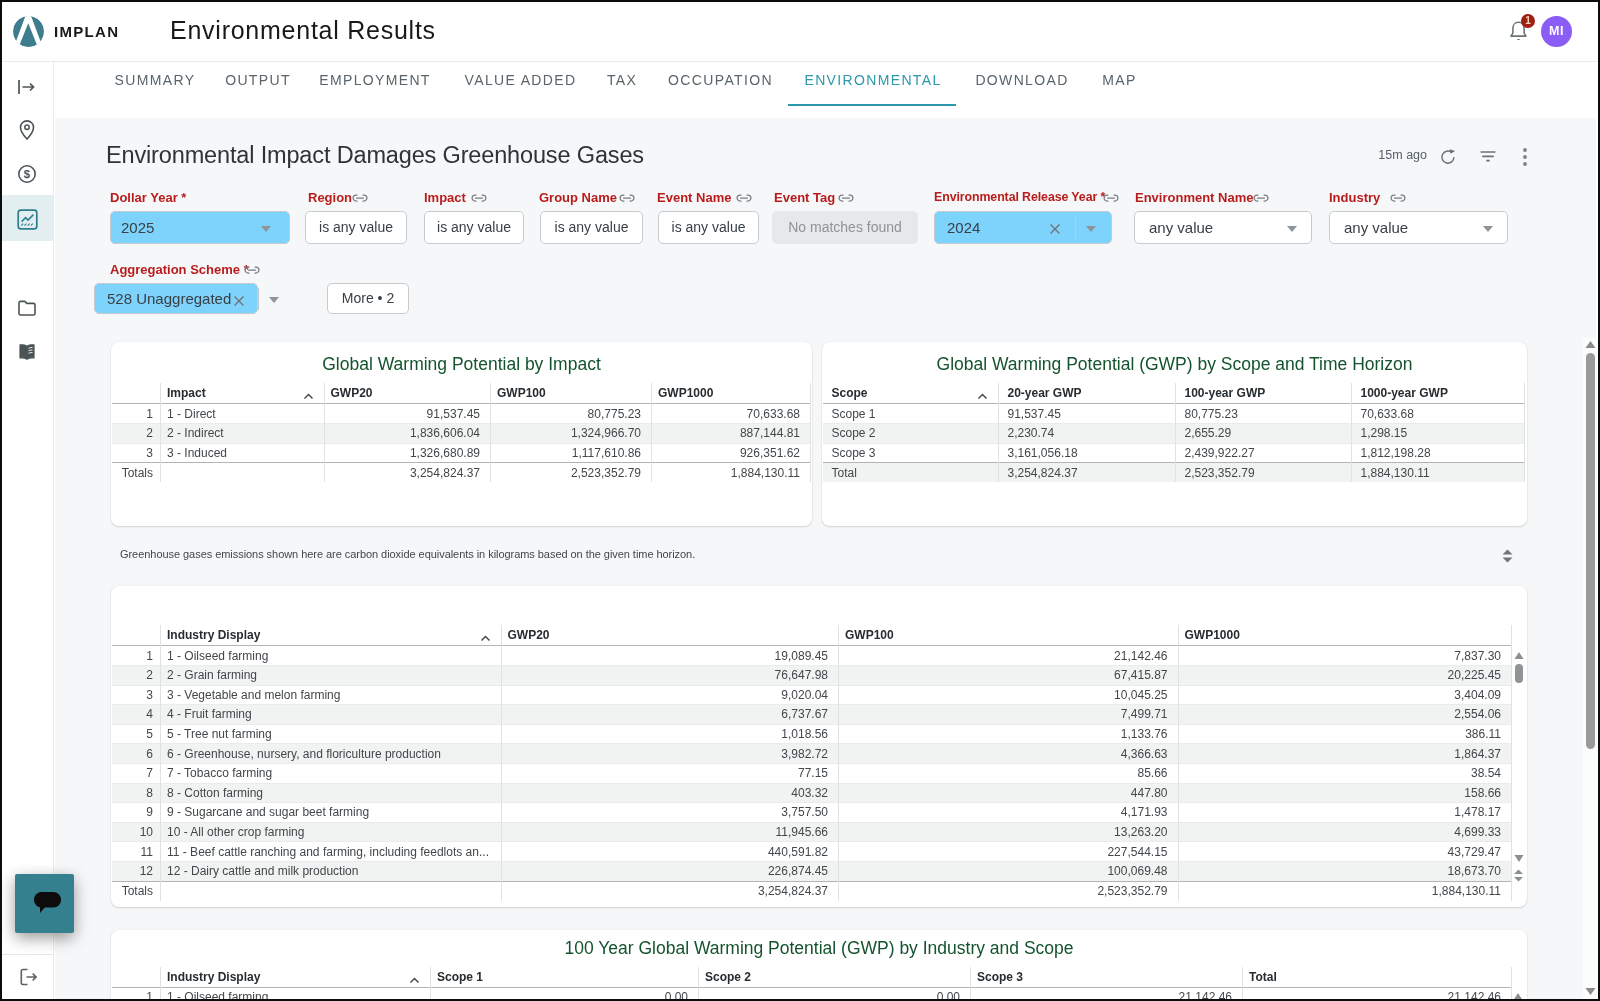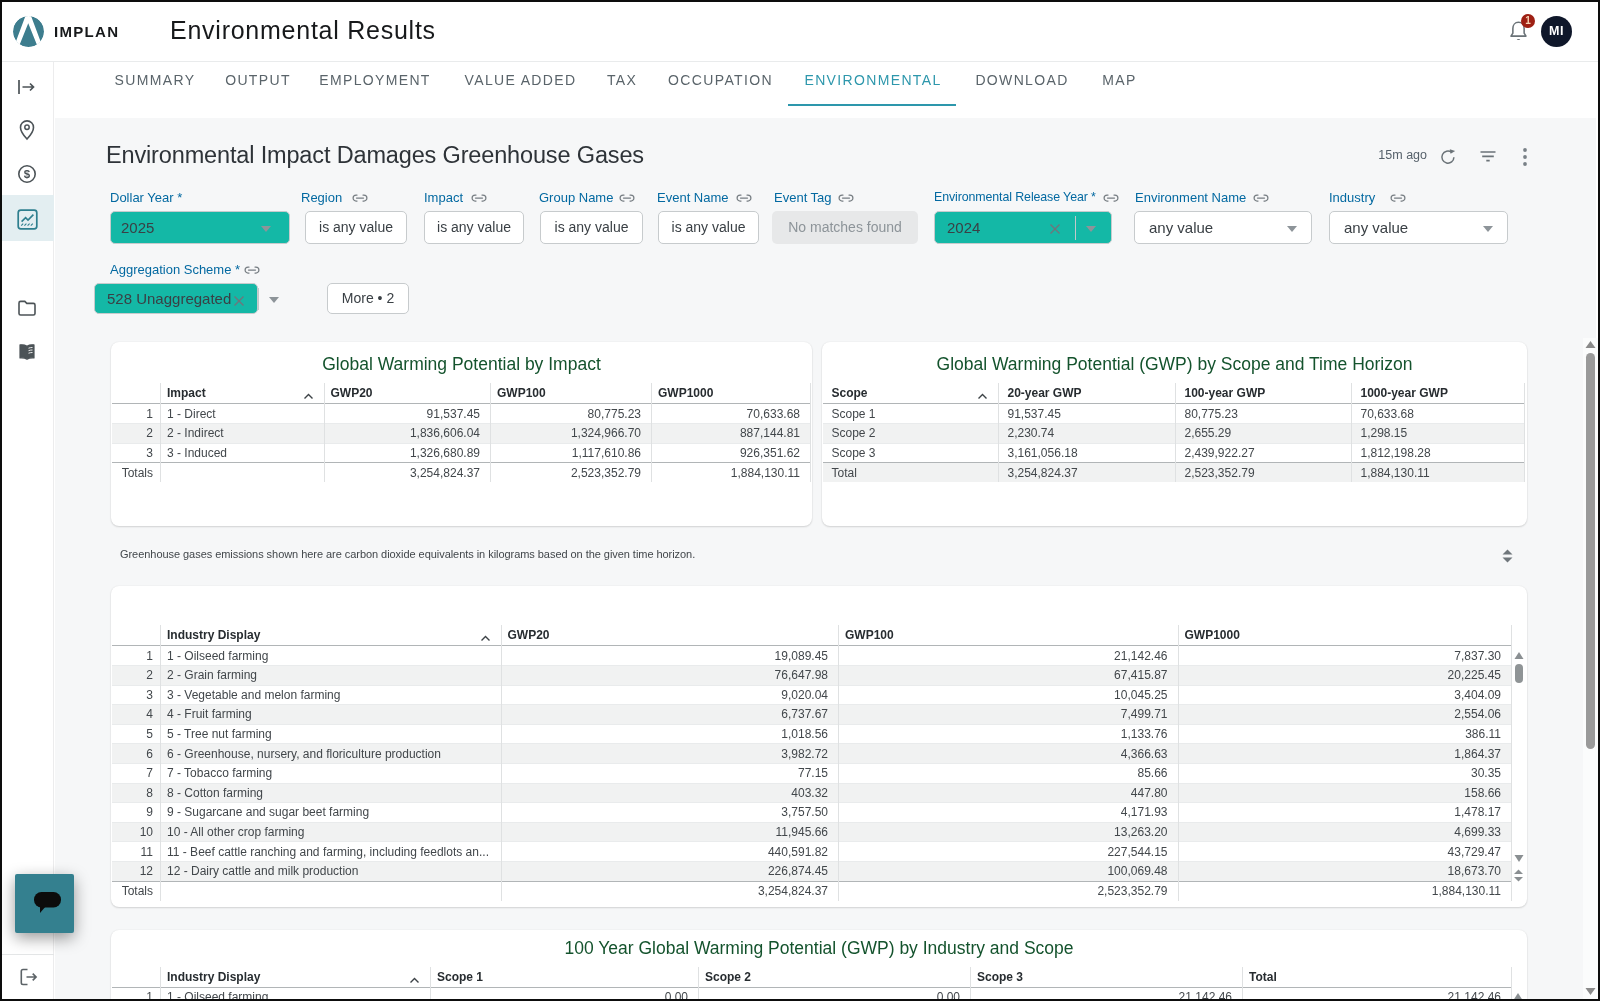--- a/index.html
+++ b/index.html
@@ -3,34 +3,34 @@
 <style>
 * { margin:0; padding:0; box-sizing:border-box; }
 html,body { width:1600px; height:1001px; overflow:hidden; }
 body { font-family:"Liberation Sans", sans-serif; background:#fff; position:relative; }
 #frame { position:absolute; left:0; top:0; width:1600px; height:1001px; background:#fff; }
 #winborder { position:absolute; left:0; top:0; width:1600px; height:1001px; border:2px solid #0d0d0d; z-index:99; pointer-events:none; }
 .abs { position:absolute; }
 #hdr { position:absolute; left:0; top:0; width:1600px; height:62px; background:#fff; border-bottom:1px solid #e9ebec; }
 #brand { position:absolute; left:54px; top:23px; font-size:15px; font-weight:bold; letter-spacing:1.3px; color:#17191b; z-index:5; }
 #apptitle { position:absolute; left:170px; top:15.5px; font-size:25px; font-weight:500; color:#17191b; letter-spacing:0.75px; z-index:5; }
-#avatar { position:absolute; left:1541px; top:16px; width:31px; height:31px; border-radius:50%; background:#0f172a; color:#fff; font-size:12.5px; font-weight:bold; text-align:center; line-height:31px; letter-spacing:0.5px; z-index:6; }
+#avatar { position:absolute; left:1541px; top:16px; width:31px; height:31px; border-radius:50%; background:#8b5cf6; color:#fff; font-size:12.5px; font-weight:bold; text-align:center; line-height:31px; letter-spacing:0.5px; z-index:6; }
 #badge { position:absolute; left:1521px; top:13.5px; width:14px; height:14px; border-radius:50%; background:#9e2014; color:#f6d2b4; font-size:10px; font-weight:bold; text-align:center; line-height:14px; z-index:7; }
 #side { position:absolute; left:0; top:62px; width:54px; height:937px; background:#fff; border-right:1px solid #ececed; z-index:4; }
 #sactive { position:absolute; left:0; top:195px; width:54px; height:46px; background:#e3eef1; z-index:4; }
 #chatbtn { position:absolute; left:15px; top:874px; width:59px; height:59px; background:#34808f; border-radius:2px; box-shadow:0 5px 16px rgba(0,0,0,0.4); z-index:6; }
 #sdivider { position:absolute; left:0; top:954px; width:54px; border-top:1px solid #e4e6e7; z-index:5; }
 #graybg { position:absolute; left:55px; top:118px; width:1541px; height:881px; background:#f6f7f8; z-index:1; }
 .tab { position:absolute; top:72px; font-size:14px; letter-spacing:1.35px; color:#5a646a; white-space:nowrap; z-index:3; }
 .tabactive { color:#2d97ac; }
 #tabline { position:absolute; left:788px; top:104px; width:168px; height:2px; background:#2d97ac; z-index:3; }
 #h1 { position:absolute; left:106px; top:141.5px; font-size:23.5px; color:#2e3338; letter-spacing:-0.15px; z-index:3;}
-.flabel { position:absolute; top:190px; font-size:13px; color:#0369a1; white-space:nowrap; z-index:3; }
+.flabel { position:absolute; top:190px; font-size:13px; color:#b91c1c; white-space:nowrap; z-index:3;font-weight:bold; }
 .finput { position:absolute; top:211px; height:33px; border:1px solid #c7cbcd; border-radius:5px; background:#fff; font-size:14px; color:#3a4045; line-height:31px; z-index:3; }
-.teal-input { background:#14b8a6; font-size:15px; }
+.teal-input { background:#7dd3fc; font-size:15px; }
 .dis-input { background:#e7e8e9; border:none; line-height:33px; color:#8d9499; }
 .caret { position:absolute; width:0; height:0; border-left:5px solid transparent; border-right:5px solid transparent; border-top:6px solid #8d9499; }
 .vdiv { position:absolute; top:4px; height:24px; border-left:1px solid #c3c8ca; }
 .xic { position:absolute; top:10.5px; }
 .linkicon { position:absolute; top:191.5px; z-index:3; }
 .card { position:absolute; background:#fff; border-radius:8px; box-shadow:0 1px 2px rgba(0,0,0,0.14), 0 0 2px rgba(0,0,0,0.07); z-index:2; }
 .ctitle { position:absolute; text-align:center; font-size:17.5px; color:#14532d; white-space:nowrap; z-index:3; }
 table.grid.t2 td, table.grid.t2 th { padding-left:9px; }
 table.grid { position:absolute; border-collapse:collapse; table-layout:fixed; font-size:12px; color:#42474b; z-index:3; background:transparent; }
 .grid td, .grid th { padding:0 10px 0 6px; height:19.6px; white-space:nowrap; overflow:hidden; font-weight:normal; }
@@ -106,21 +106,21 @@
 <div class="tab" style="left:375.0px; transform:translateX(-50%);">EMPLOYMENT</div>
 <div class="tab" style="left:520.5px; transform:translateX(-50%);">VALUE ADDED</div>
 <div class="tab" style="left:622.0px; transform:translateX(-50%);">TAX</div>
 <div class="tab" style="left:720.5px; transform:translateX(-50%);">OCCUPATION</div>
 <div class="tab tabactive" style="left:873.0px; transform:translateX(-50%);">ENVIRONMENTAL</div>
 <div class="tab" style="left:1022.0px; transform:translateX(-50%);">DOWNLOAD</div>
 <div class="tab" style="left:1119.5px; transform:translateX(-50%);">MAP</div>
 <div id="tabline"></div>
 <div id="h1">Environmental Impact Damages Greenhouse Gases</div>
 <div class="flabel" style="left:110px;">Dollar Year *</div>
-<div class="flabel" style="left:301px;">Region</div>
+<div class="flabel" style="left:308px;">Region</div>
 <svg class="linkicon" style="left:352px;top:193.5px" width="16" height="8" viewBox="0 0 16 8">
 <path d="M5 7 H4.1 A2.9 2.9 0 0 1 4.1 1 H5 M11 1 h0.9 A2.9 2.9 0 0 1 11.9 7 H11 M4.5 4 h7" fill="none" stroke="#767d82" stroke-width="1.25" stroke-linecap="round"></path>
     </svg>
 <div class="flabel" style="left:424px;">Impact</div>
 <svg class="linkicon" style="left:471px;top:193.5px" width="16" height="8" viewBox="0 0 16 8">
 <path d="M5 7 H4.1 A2.9 2.9 0 0 1 4.1 1 H5 M11 1 h0.9 A2.9 2.9 0 0 1 11.9 7 H11 M4.5 4 h7" fill="none" stroke="#767d82" stroke-width="1.25" stroke-linecap="round"></path>
     </svg>
 <div class="flabel" style="left:539px;">Group Name</div>
 <svg class="linkicon" style="left:619px;top:193.5px" width="16" height="8" viewBox="0 0 16 8">
 <path d="M5 7 H4.1 A2.9 2.9 0 0 1 4.1 1 H5 M11 1 h0.9 A2.9 2.9 0 0 1 11.9 7 H11 M4.5 4 h7" fill="none" stroke="#767d82" stroke-width="1.25" stroke-linecap="round"></path>
@@ -341,21 +341,21 @@
           <td class="bl">6 - Greenhouse, nursery, and floriculture production</td>
           <td class="num bl">3,982.72</td>
           <td class="num bl">4,366.63</td>
           <td class="num bl br">1,864.37</td>
         </tr>
         <tr>
           <td class="gut">7</td>
           <td class="bl">7 - Tobacco farming</td>
           <td class="num bl">77.15</td>
           <td class="num bl">85.66</td>
-          <td class="num bl br">30.35</td>
+          <td class="num bl br">38.54</td>
         </tr>
         <tr class="stripe">
           <td class="gut">8</td>
           <td class="bl">8 - Cotton farming</td>
           <td class="num bl">403.32</td>
           <td class="num bl">447.80</td>
           <td class="num bl br">158.66</td>
         </tr>
         <tr>
           <td class="gut">9</td>

